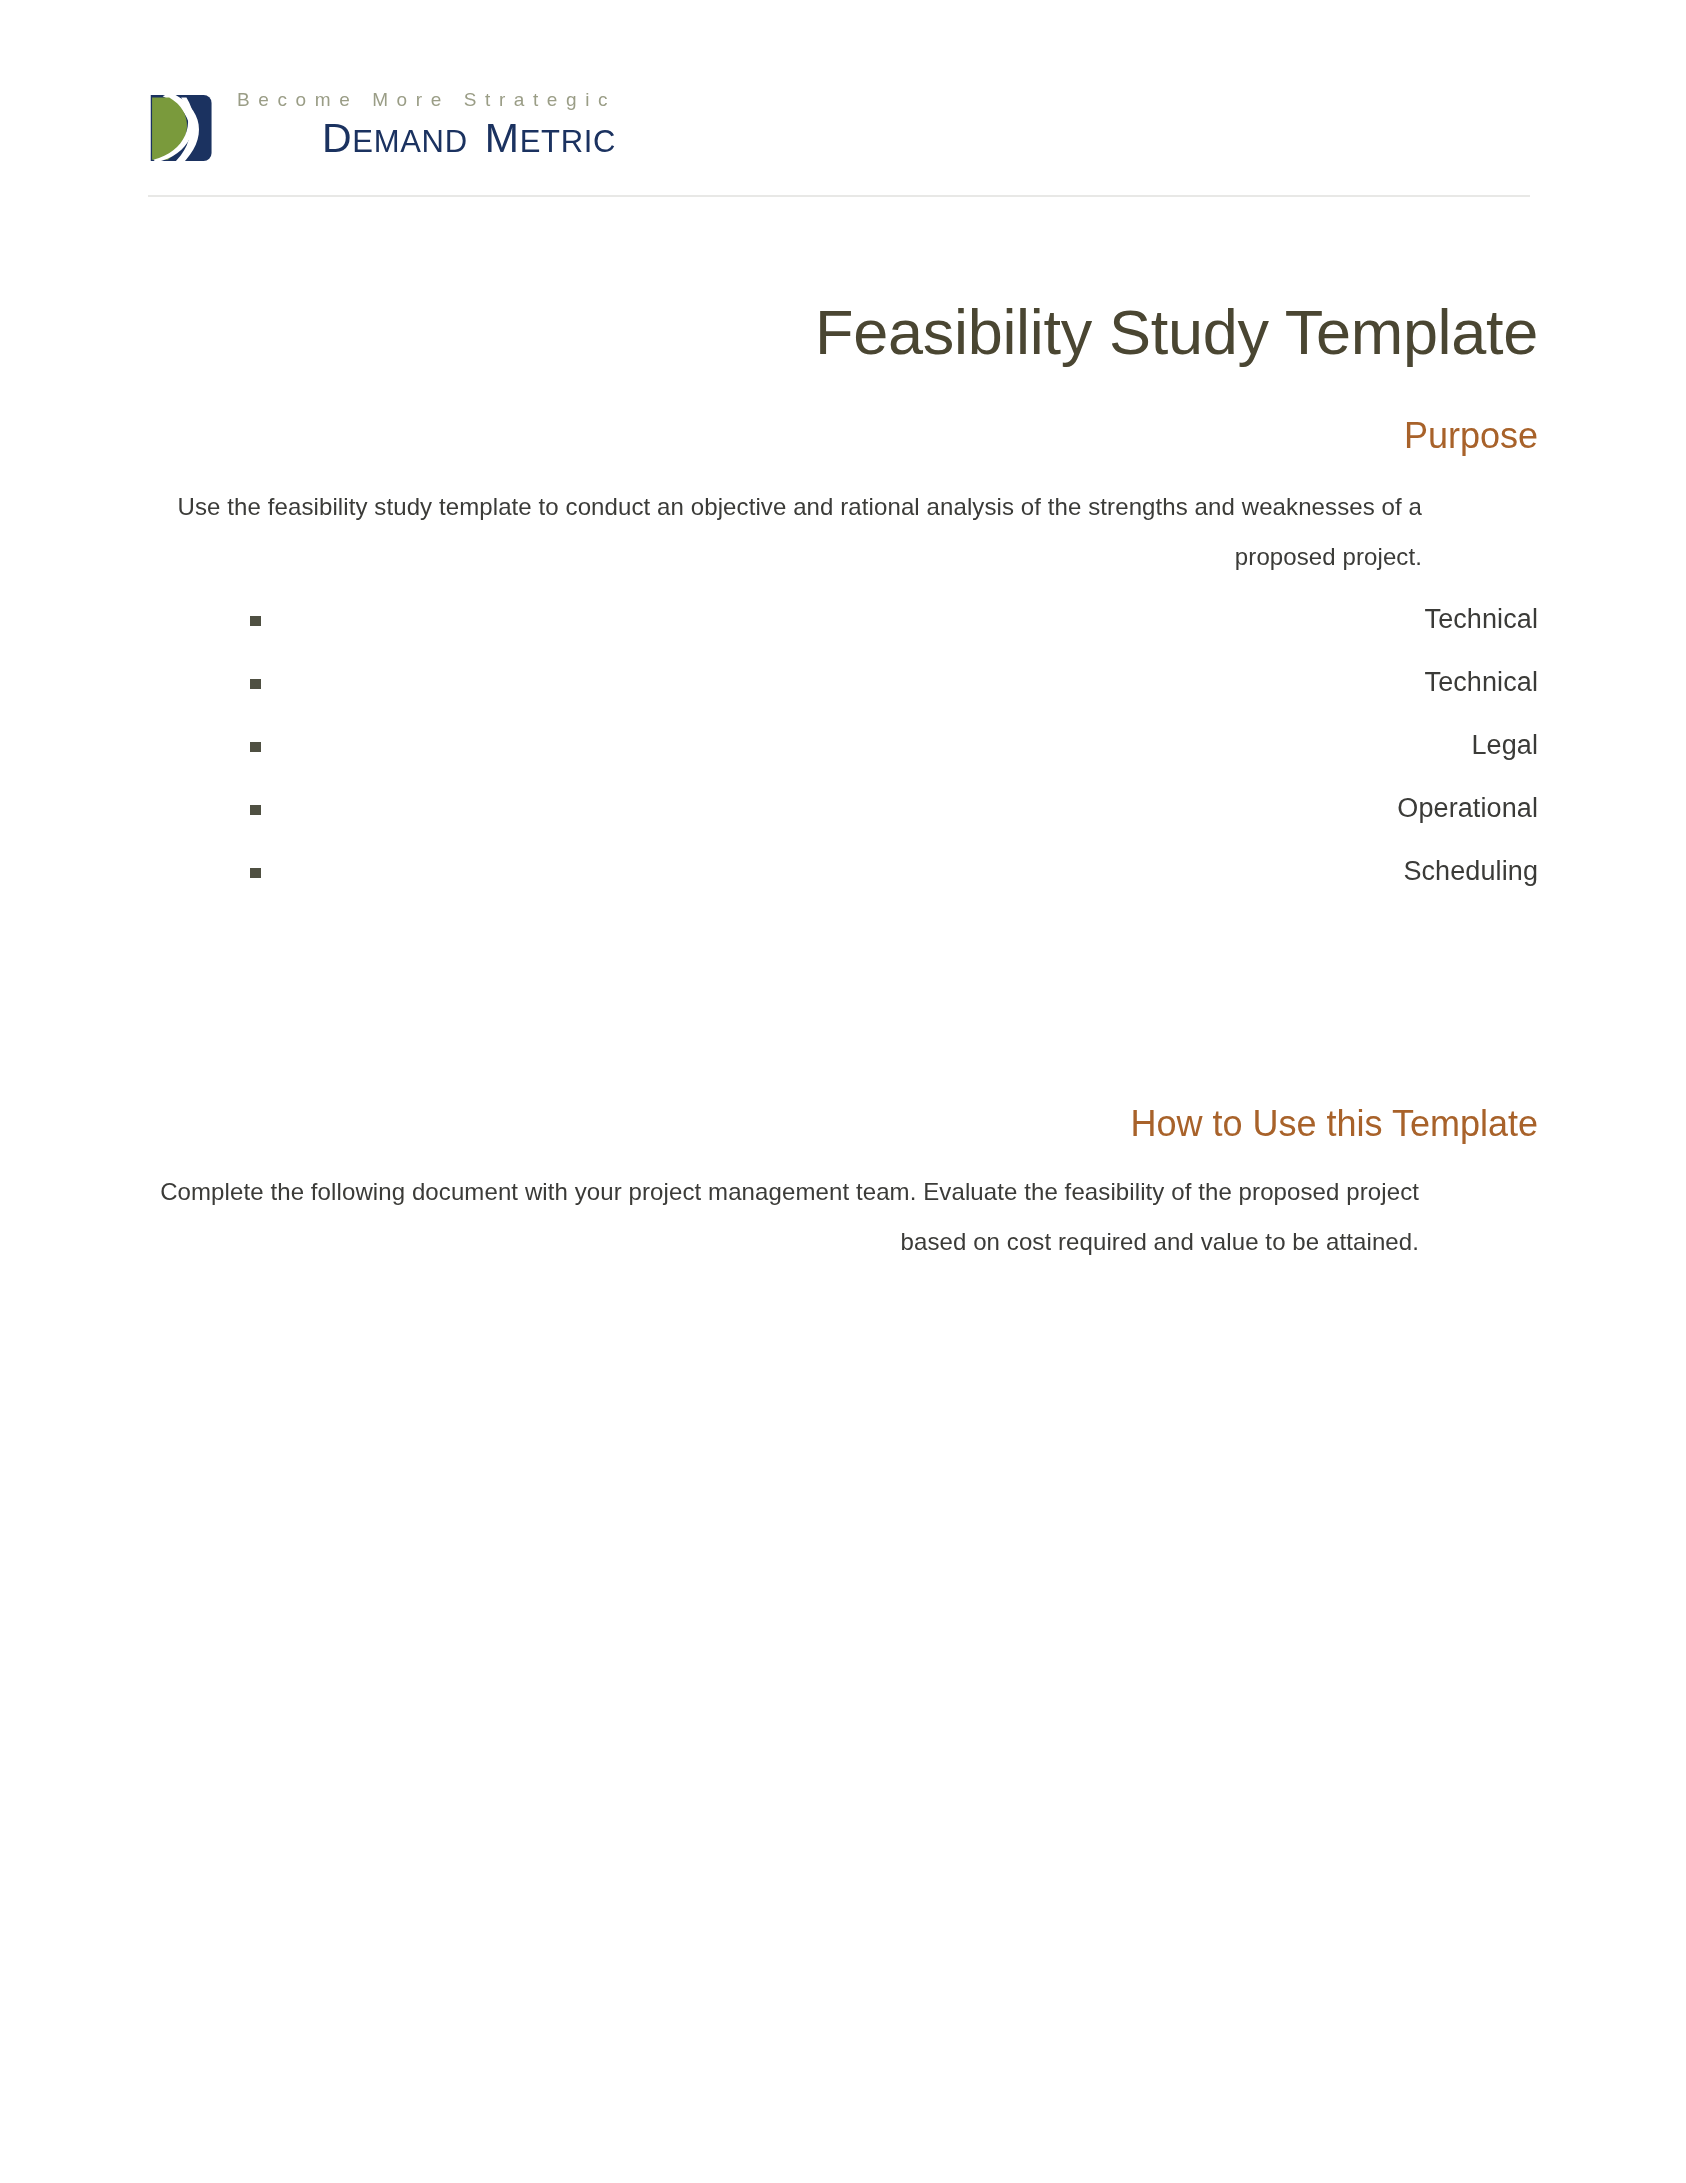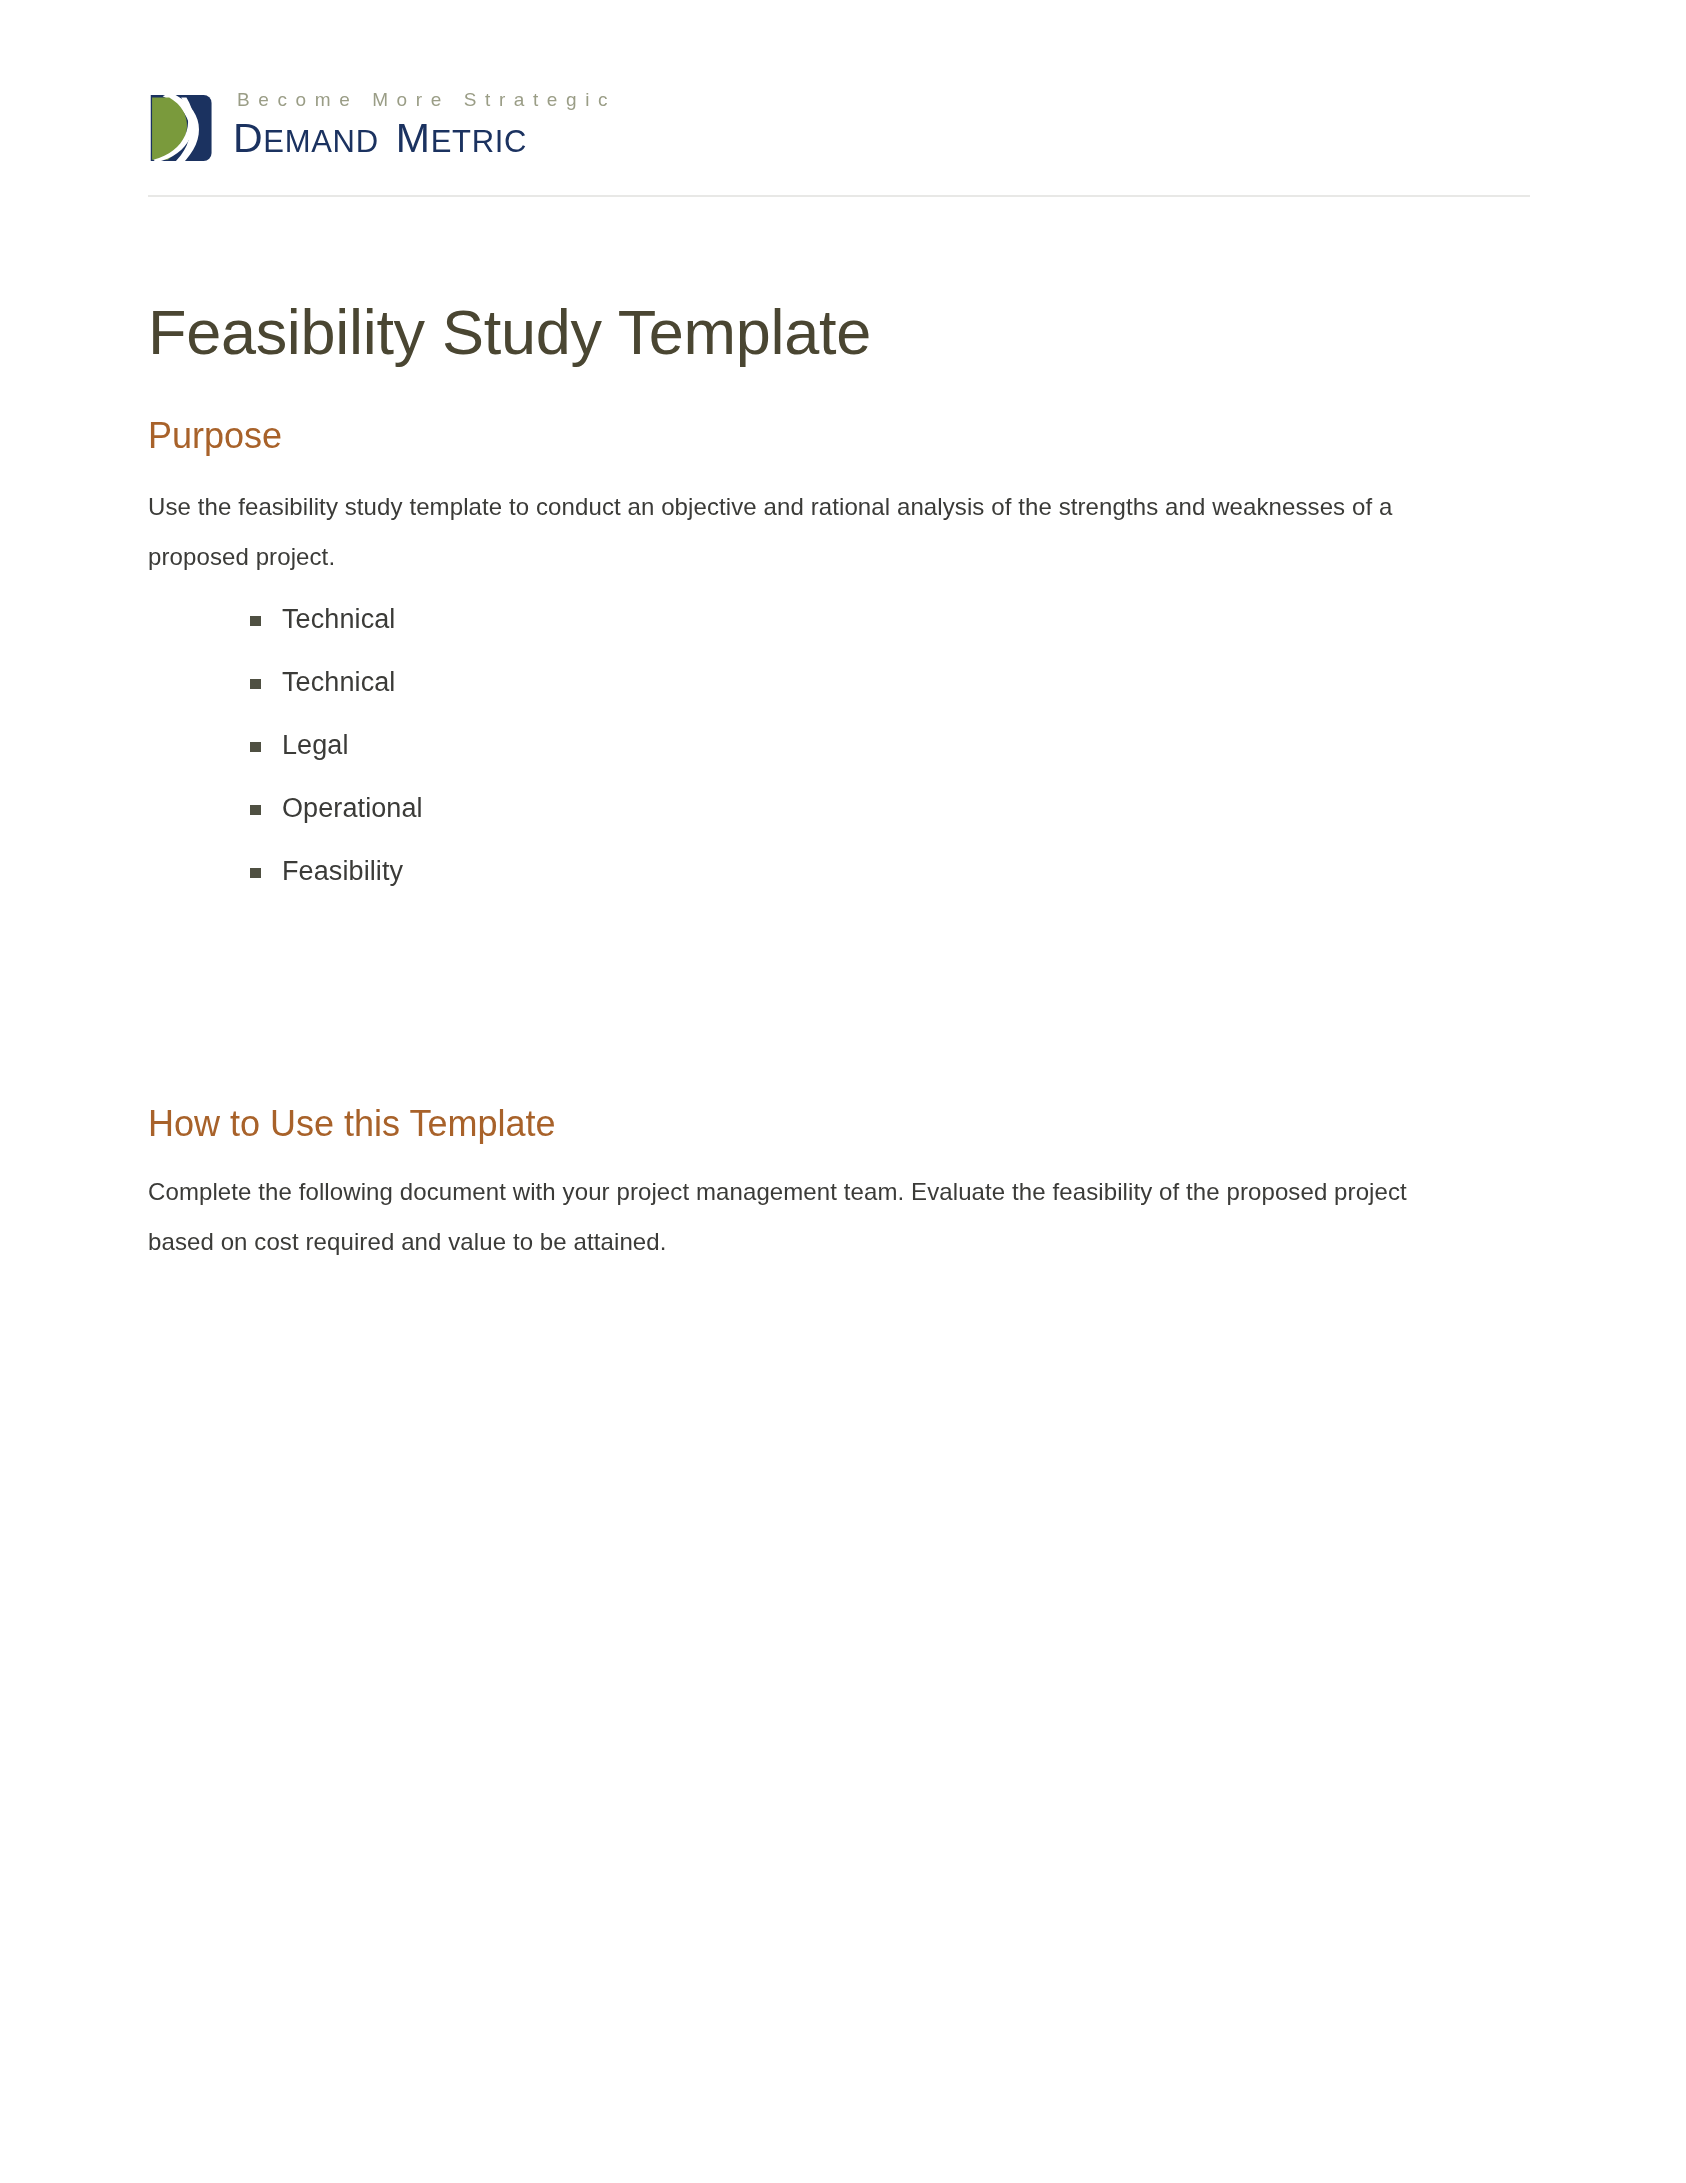--- a/index.html
+++ b/index.html
@@ -12,20 +12,21 @@
     -webkit-font-smoothing: antialiased;
   }
 
   .page {
     position: relative;
     width: 1552px;
     height: 2183px;
     background: #ffffff;
     overflow: hidden;
     box-sizing: border-box;
+    text-align: right;
   }
 
   
   .header {
     position: absolute;
     left: 148px;
     top: 86px;
     width: 1380px;
     height: 115px;
   }
@@ -217,21 +218,21 @@
     <h2 class="section-heading h-purpose">Purpose</h2>
 
     <p class="body-par p-purpose-1">Use the feasibility study template to conduct an objective and rational analysis of the strengths and weaknesses of a proposed project.</p>
 
 
     <ul class="bullet-list">
       <li><span class="sq"></span><span>Technical</span></li>
       <li><span class="sq"></span><span>Technical</span></li>
       <li><span class="sq"></span><span>Legal</span></li>
       <li><span class="sq"></span><span>Operational</span></li>
-      <li><span class="sq"></span><span>Feasibility</span></li>
+      <li><span class="sq"></span><span>Scheduling</span></li>
     </ul>
 
     <div class="howto-block">
       <h2 class="section-heading h-howto">How to Use this Template</h2>
       <p class="body-par p-howto">Complete the following document with your project management team. Evaluate the feasibility of the proposed project based on cost required and value to be attained.</p>
     </div>
 
   </div>
 
 </div>

